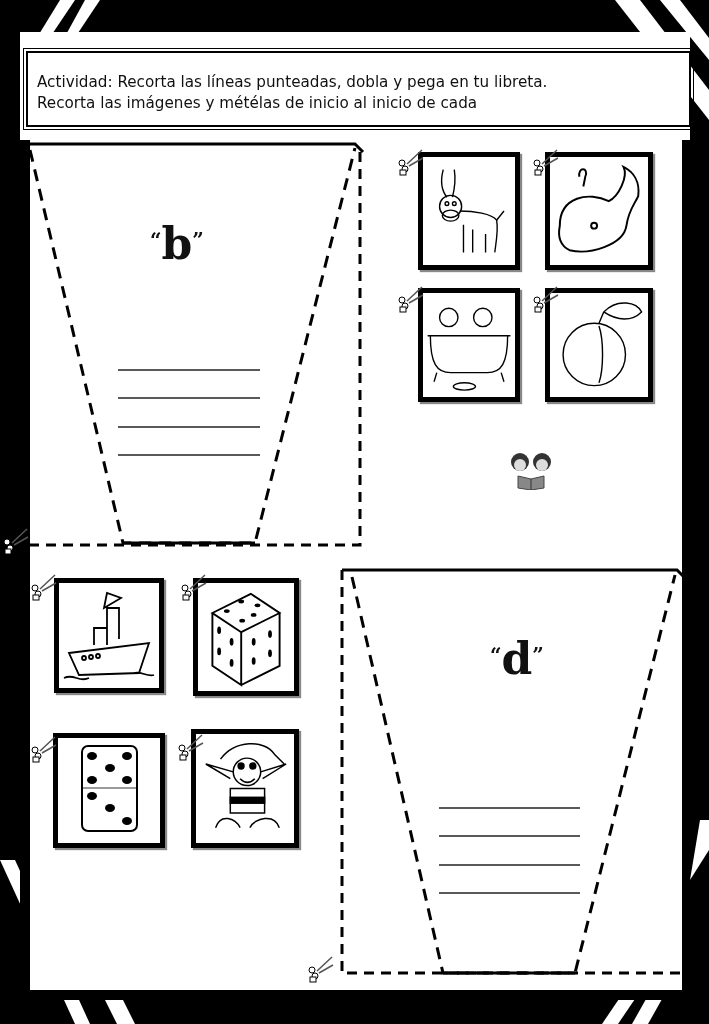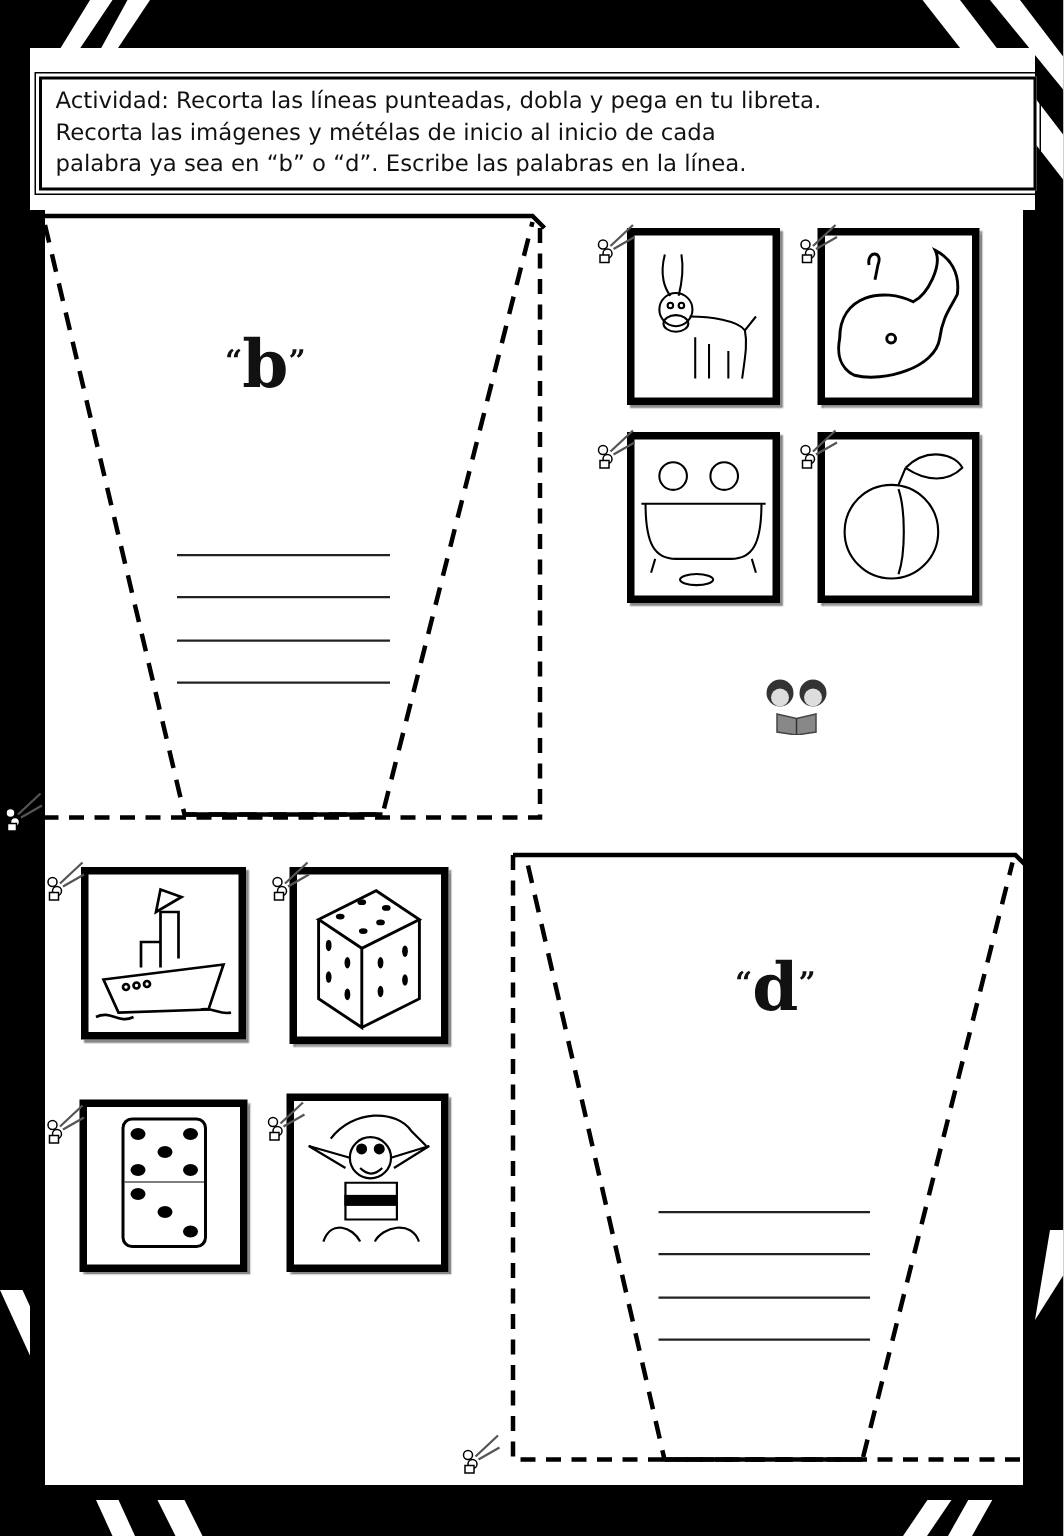--- a/index.html
+++ b/index.html
@@ -1,21 +1,21 @@
 <!DOCTYPE html>
 <html><head>
 <meta charset="utf-8">
 <style>
   html,body{margin:0;padding:0;background:#fff;}
   body{width:709px;height:1024px;position:relative;overflow:hidden;font-family:"DejaVu Sans",sans-serif;}
   .abs{position:absolute;}
   .frame-svg{position:absolute;left:0;top:0;}
   .instr{position:absolute;left:26px;top:51px;width:665px;height:76px;box-sizing:border-box;
     border:2px solid #000;outline:1px solid #000;outline-offset:2px;background:#fff;
-    padding:4px 8px 0 9px;font-size:15.2px;line-height:21px;color:#111;text-align:justify;}
+    padding:19px 8px 0 9px;font-size:15.2px;line-height:21px;color:#111;text-align:justify;}
   .instr p{margin:0;}
   .instr .last{text-align:left;}
   .letter{position:absolute;font-family:"DejaVu Serif",serif;font-weight:bold;color:#111;}
   .letter .q{font-size:20px;vertical-align:top;position:relative;top:-4px;}
   .pic{position:absolute;border:5px solid #000;background:#fff;box-shadow:2px 2px 1px #888;box-sizing:border-box;}
   .pic svg{width:100%;height:100%;display:block;}
   .scissor{position:absolute;width:30px;height:28px;}
 </style>
 </head>
 <body>
@@ -40,21 +40,20 @@
 
   <rect x="20" y="140" width="10" height="860" fill="#000"></rect>
   <rect x="20" y="990" width="670" height="10" fill="#000"></rect>
 
   <rect x="682" y="140" width="8" height="860" fill="#000"></rect>
 </svg>
 
 <div class="instr">
   <p>Actividad: Recorta las líneas punteadas, dobla y pega en tu libreta.</p>
   <p>Recorta las imágenes y métélas de inicio al inicio   de cada</p>
-  <p class="last">palabra ya sea en “b” o “d”. Escribe las palabras en la línea.</p>
 </div>
 
 <svg class="abs" style="left:15px;top:140px" width="350" height="415">
   <path d="M5,4 H340 L348,12" stroke="#000" stroke-width="3" fill="none"></path>
   <path d="M345,12 V405 H5" stroke="#000" stroke-width="3" stroke-dasharray="10,7" fill="none"></path>
   <path d="M15,10 L108,403 H240 L340,8" stroke="#000" stroke-width="3" stroke-dasharray="12,8" fill="none"></path>
   <line x1="108" y1="403" x2="240" y2="403" stroke="#000" stroke-width="3"></line>
   <g stroke="#222" stroke-width="1.5">
     <line x1="103" y1="230" x2="245" y2="230"></line>
     <line x1="103" y1="258" x2="245" y2="258"></line>

